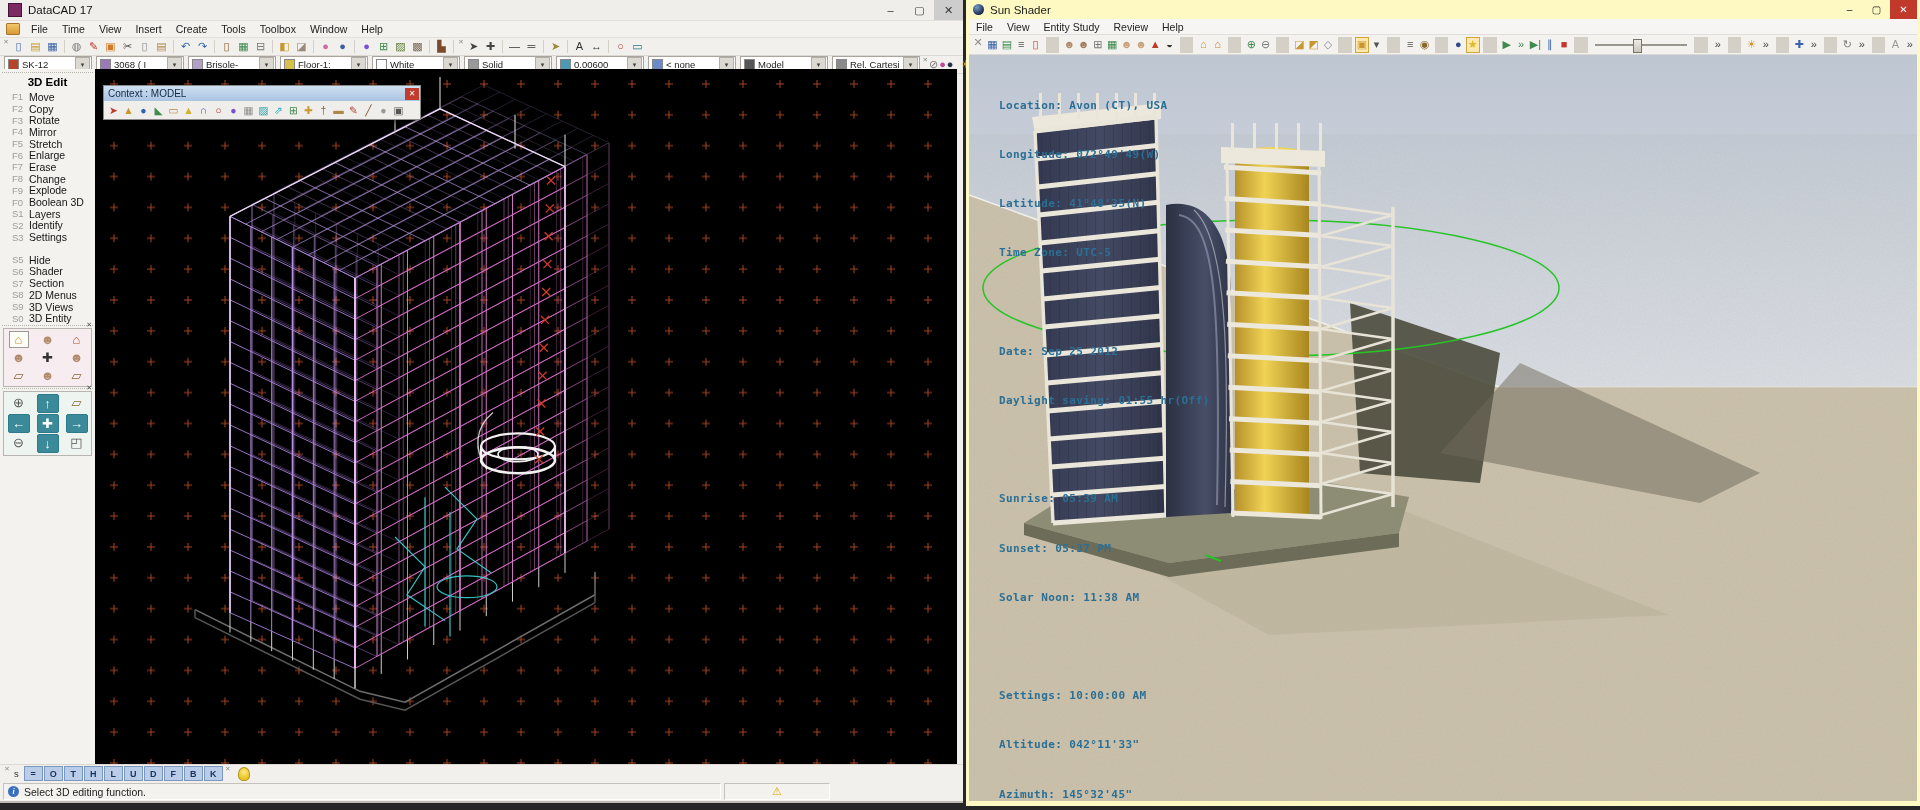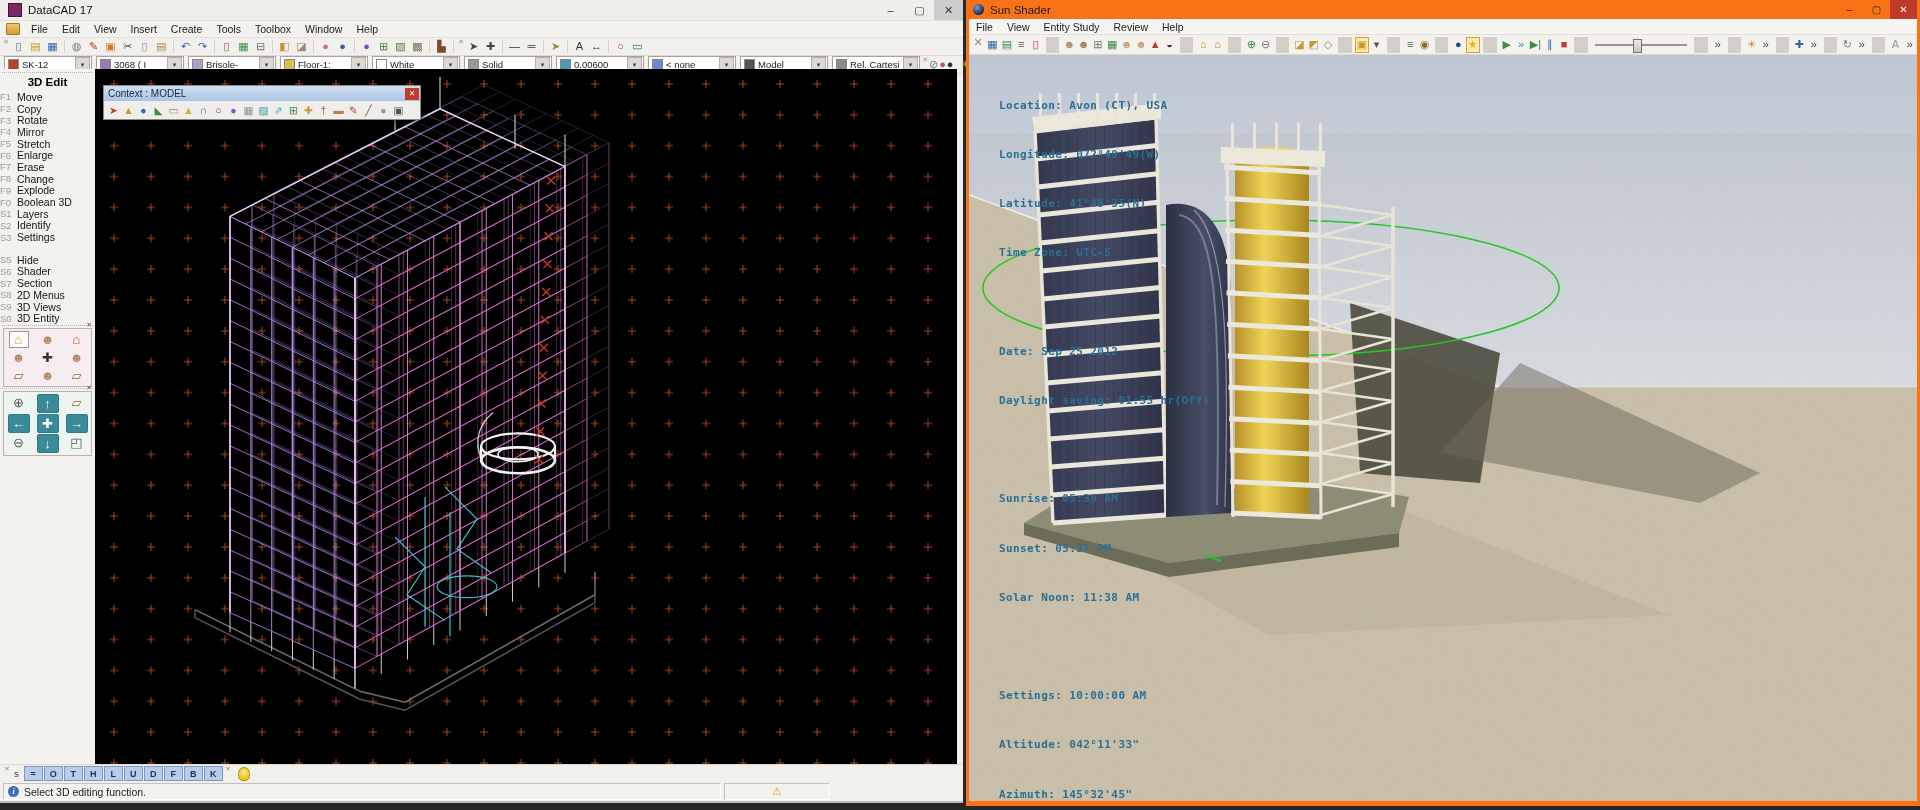--- a/index.html
+++ b/index.html
@@ -24,21 +24,21 @@
   .tbi.sel{background:#ffe9b0;border:1px solid #d3a43c;box-sizing:border-box;}
   .dd{display:inline-flex;align-items:center;height:15px;background:#fff;border:1px solid #a9a59e;margin:0 2px;font-size:9.5px;color:#222;}
   .dd-sw{width:9px;height:9px;border:1px solid #888;margin:0 3px;background:#ccc;}
   .dd-t{width:52px;overflow:hidden;white-space:nowrap;}
   .dd-a{width:13px;height:13px;margin:1px;background:#dcd9d3;border:1px solid #b3afa8;display:flex;align-items:center;justify-content:center;font-size:7px;color:#444;}
   .dc-body{position:absolute;top:69px;bottom:36px;left:0;right:0;display:flex;}
   .dc-sidebar{width:95px;background:#f4f2ef;font-size:10.5px;position:relative;padding-top:2px;box-sizing:border-box;}
   .dotline{border-top:1px dotted #b8b4ae;margin:1px 2px;position:relative;}
   .dotline .px{position:absolute;right:1px;top:-5px;font-size:7px;color:#555;}
   .sb-title{text-align:center;font-weight:bold;font-size:11.5px;padding:2px 0 3px 0;color:#000;}
-  .sb-row{display:flex;height:11.7px;align-items:center;padding-left:0;}
+  .sb-row{display:flex;height:11.7px;align-items:center;padding-left:12px;}
   .sb-row.gap{height:11px;}
   .sb-k{width:17px;color:#9c9c9c;font-size:9.5px;}
   .sb-l{color:#141414;}
   .pal{border:1px solid #b8b5b0;margin:2px 3px 0 3px;padding:2px 0;display:grid;grid-template-columns:repeat(3,1fr);justify-items:center;row-gap:1px;}
   .pal1{background:#f7ecf0;}
   .pal2{background:#eef5f0;}
   .pal .tbi{width:20px;height:17px;font-size:13px;}
   .pal .tbi.framed{border:1px solid #9a9a9a;background:#fdfdf8;box-sizing:border-box;}
   .pal .tbi.boxed{border:1px solid #2e7a8a;border-radius:2px;}
   .dc-viewport{flex:1;position:relative;background:#000;margin-right:6px;overflow:hidden;}
@@ -52,21 +52,21 @@
   .klabel{font-size:9.5px;color:#333;margin:0 5px 0 3px;}
   .keybtn{width:17px;height:13px;margin-right:1px;background:#b9cde8;border:1px solid #7a97c0;color:#17345f;font-size:9px;font-weight:bold;display:inline-flex;align-items:center;justify-content:center;}
   .bulb{width:10px;height:12px;margin-left:6px;background:radial-gradient(circle at 50% 35%,#ffe98a,#e8c422 70%);border-radius:50% 50% 40% 40%;border:1px solid #b49218;}
   .dc-statusbar{position:absolute;bottom:0;left:0;right:0;height:19px;background:#f2f0ec;display:flex;align-items:center;font-size:10.5px;color:#222;}
   .sb-panel{height:15px;border:1px solid #c6c2bb;border-right-color:#fff;border-bottom-color:#fff;display:flex;align-items:center;margin-left:3px;background:#f4f2ef;}
   .sb-panel.main{width:712px;padding-left:4px;}
   .sb-panel.warn{width:104px;justify-content:center;}
   .info-ico{width:11px;height:11px;border-radius:50%;background:#3a6fc0;color:#fff;font-size:8px;font-style:italic;font-weight:bold;display:flex;align-items:center;justify-content:center;margin-right:5px;font-family:"Liberation Serif",serif;}
   .warn-ico{color:#e0a800;font-size:11px;}
   
-  .sunshader{left:966px;width:954px;height:806px;background:#f97316;padding:0 3px 6px 3px;box-sizing:border-box;}
+  .sunshader{left:966px;width:954px;height:806px;background:#fef9c3;padding:0 3px 6px 3px;box-sizing:border-box;}
   .ss-titlebar{height:19px;display:flex;align-items:center;font-size:11.5px;color:#1a1a1a;}
   .ss-ico{width:11px;height:11px;border-radius:50%;background:radial-gradient(circle at 35% 30%,#7a9cc8,#12244a 75%);margin:0 6px 0 4px;}
   .ss-wc{margin-left:auto;display:flex;height:100%;}
   .ss-wc span{width:27px;display:flex;align-items:center;justify-content:center;font-size:10px;color:#222;}
   .ss-wc .close{background:#c0392b;color:#fff;}
   .ss-inner{background:#f4f3f1;height:781px;box-sizing:border-box;}
   .ss-menubar{height:15px;display:flex;align-items:center;font-size:10.5px;color:#222;background:#f6f5f3;border-bottom:1px solid #e2dfda;}
   .ss-toolbar{height:19px;display:flex;align-items:center;background:#f3f2ef;border-bottom:1px solid #dcd8d2;padding-left:2px;}
   .ss-toolbar .tbi{width:17px;height:16px;font-size:11px;}
   .ss-slider{display:inline-flex;align-items:center;width:118px;height:14px;position:relative;margin:0 4px;}
@@ -92,21 +92,21 @@
 
         <span class="close">✕</span>
 
     </span>
   </div>
   <div class="menubar">
     <span class="mico"></span>
 
       <span class="menu-item">File</span>
 
-      <span class="menu-item">Edit</span>
+      <span class="menu-item">Time</span>
 
       <span class="menu-item">View</span>
 
       <span class="menu-item">Insert</span>
 
       <span class="menu-item">Create</span>
 
       <span class="menu-item">Tools</span>
 
       <span class="menu-item">Toolbox</span>

